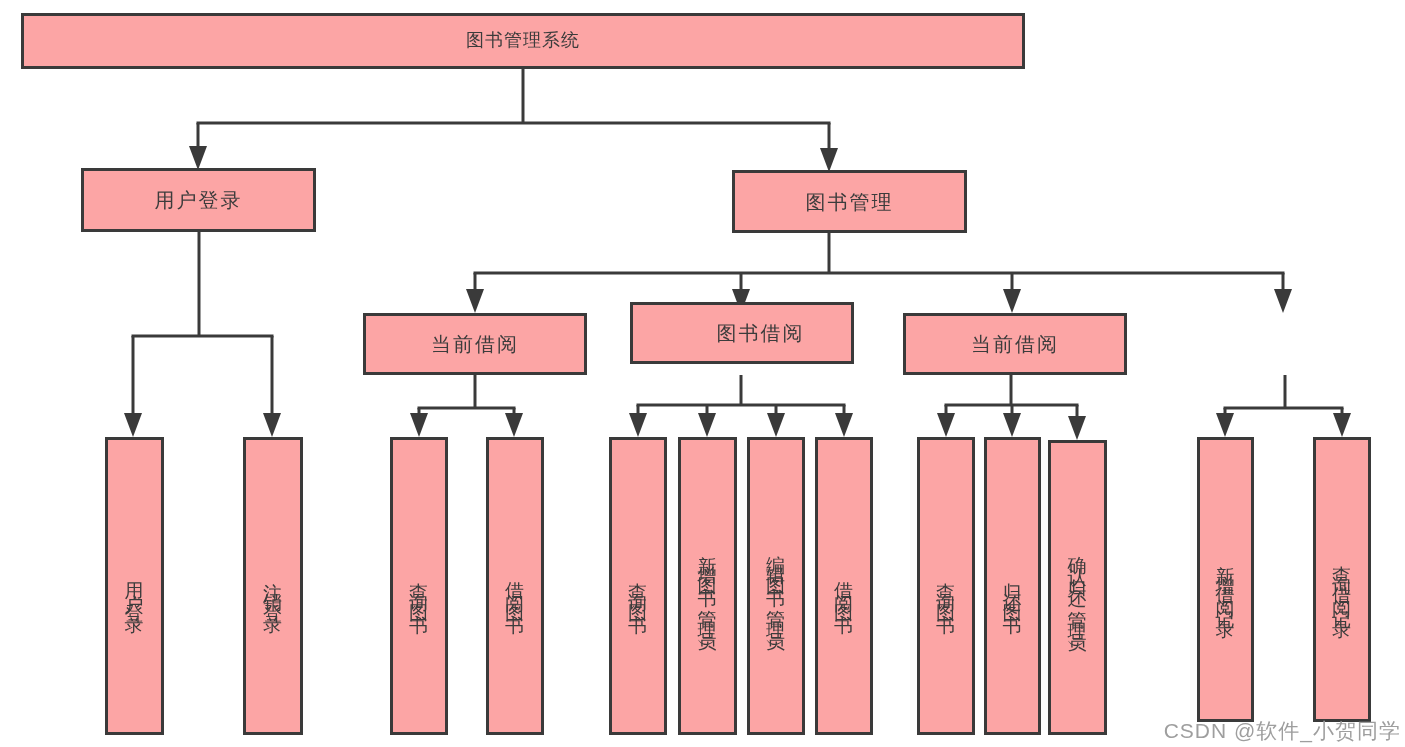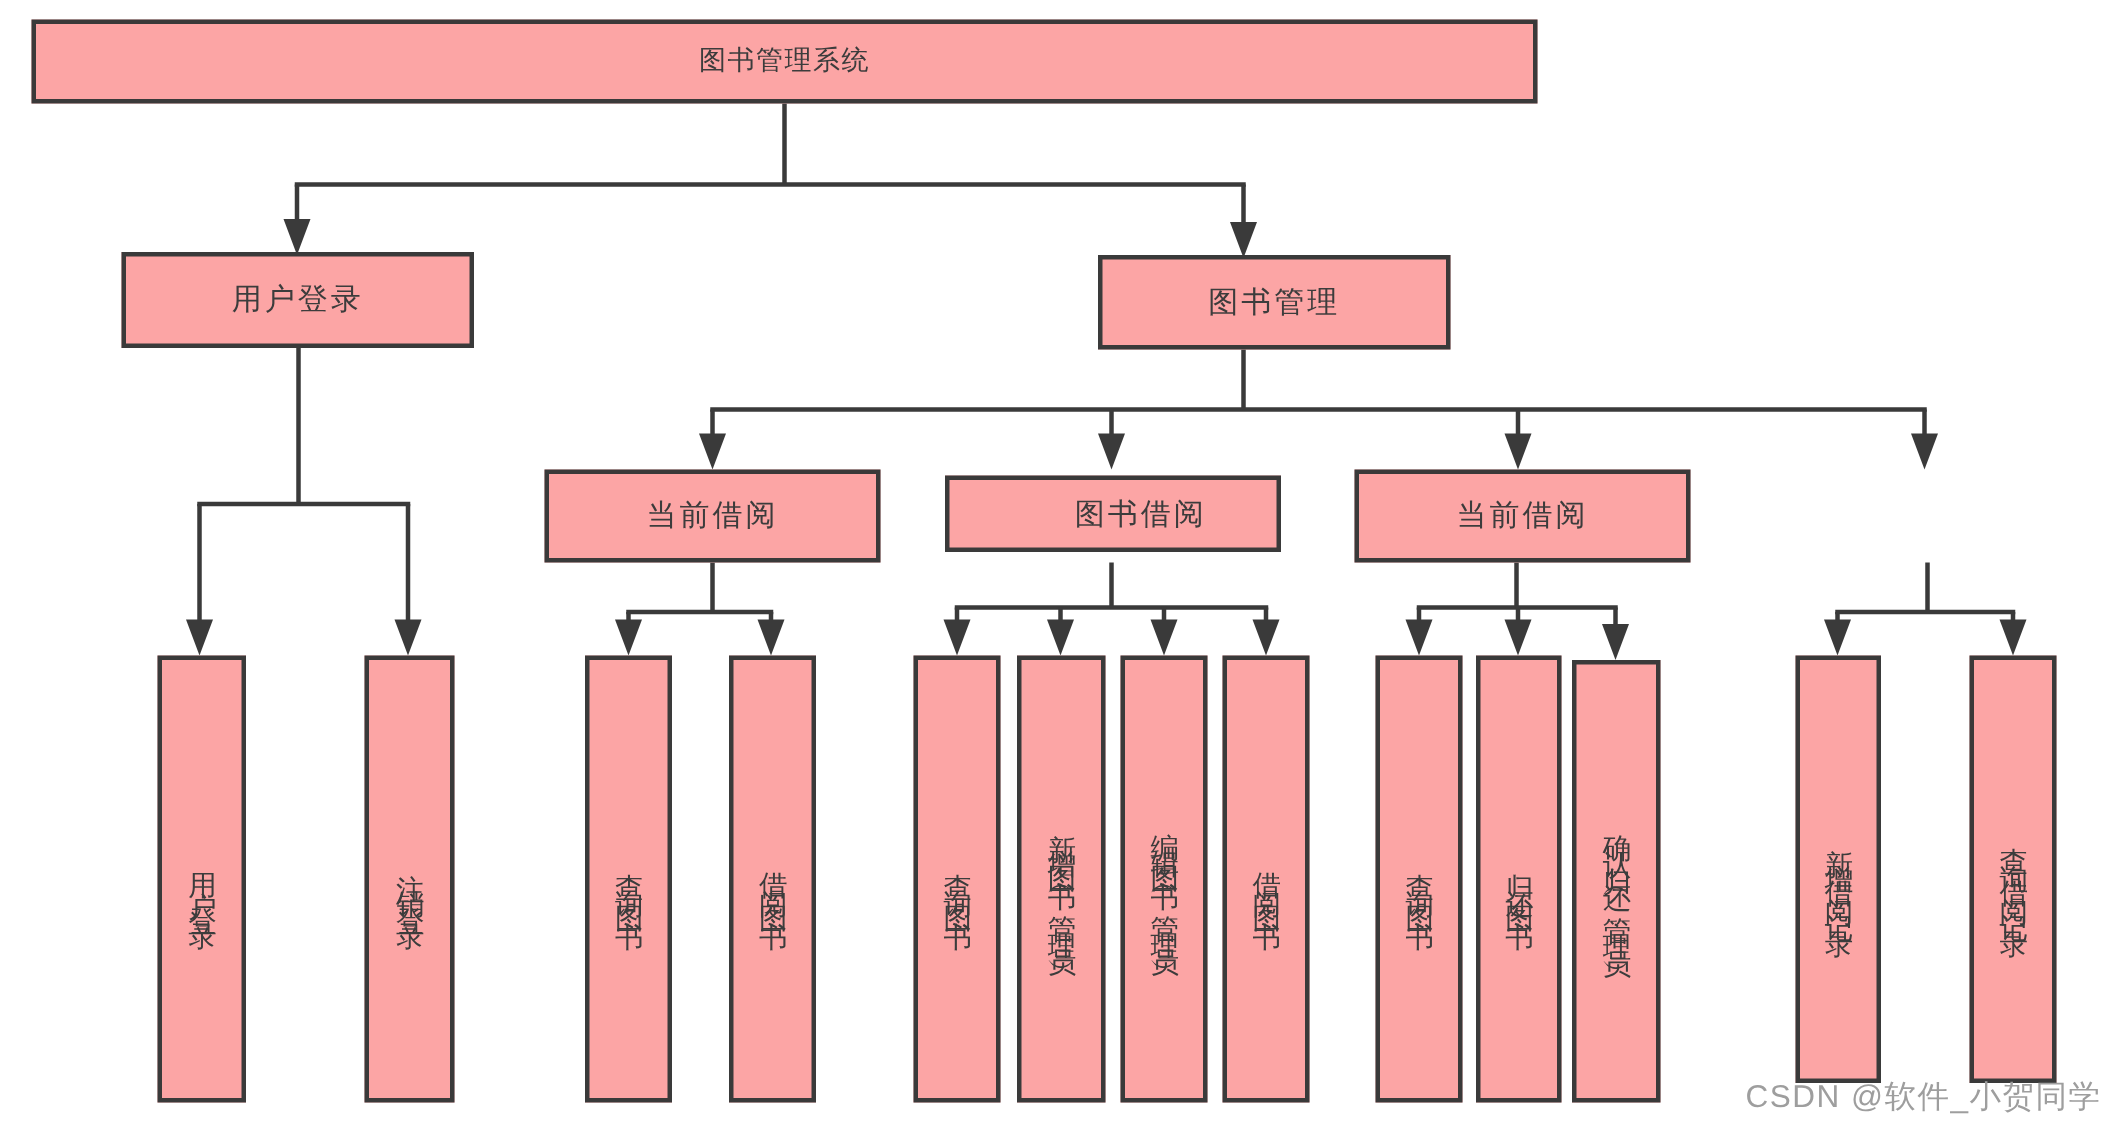--- a/index.html
+++ b/index.html
@@ -140,21 +140,21 @@
       <polygon points="1333,413 1351,413 1342,437"></polygon>
     </g>
   </svg>
 
   <div class="node root" style="left:21px; top:13px; width:1004px; height:56px;">图书管理系统</div>
 
   <div class="node" style="left:81px; top:168px; width:235px; height:64px;">用户登录</div>
   <div class="node" style="left:712px; top:170px; width:235px; height:63px;margin-left:20px;">图书管理</div>
 
   <div class="node" style="left:363px; top:313px; width:224px; height:62px;">当前借阅</div>
-  <div class="node" style="left:630px; top:317px; width:224px; height:51px;padding-left:37px;">图书借阅</div>
+  <div class="node" style="left:630px; top:302px; width:224px; height:62px;padding-left:37px;">图书借阅</div>
   <div class="node" style="left:903px; top:313px; width:224px; height:62px;">当前借阅</div>
 
   <div class="node vnode" style="left:105px; top:437px; width:59px; height:298px;">用户登录</div>
   <div class="node vnode" style="left:243px; top:437px; width:60px; height:298px;">注销登录</div>
 
   <div class="node vnode" style="left:390px; top:437px; width:58px; height:298px;">查询图书</div>
   <div class="node vnode" style="left:486px; top:437px; width:58px; height:298px;">借阅图书</div>
 
   <div class="node vnode" style="left:609px; top:437px; width:58px; height:298px;">查询图书</div>
   <div class="node vnode" style="left:678px; top:437px; width:59px; height:298px;">新增图书（管理员）</div>

